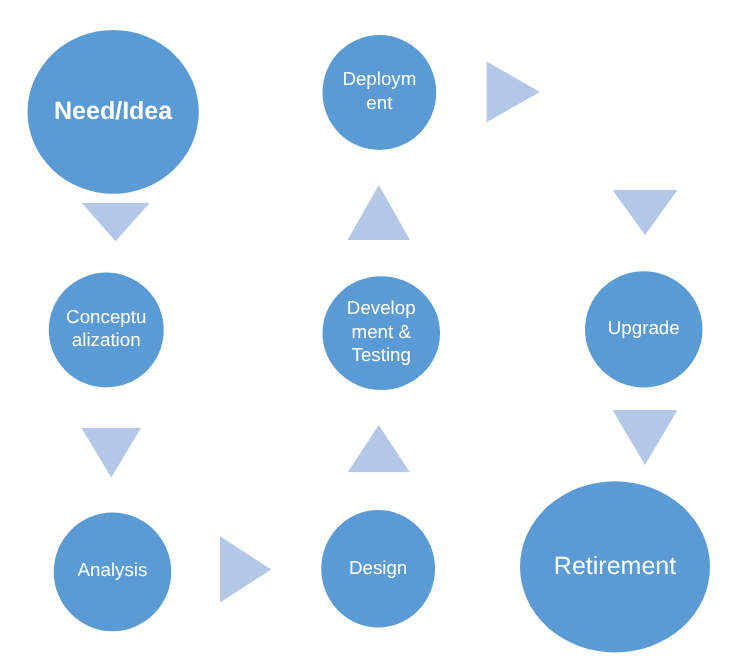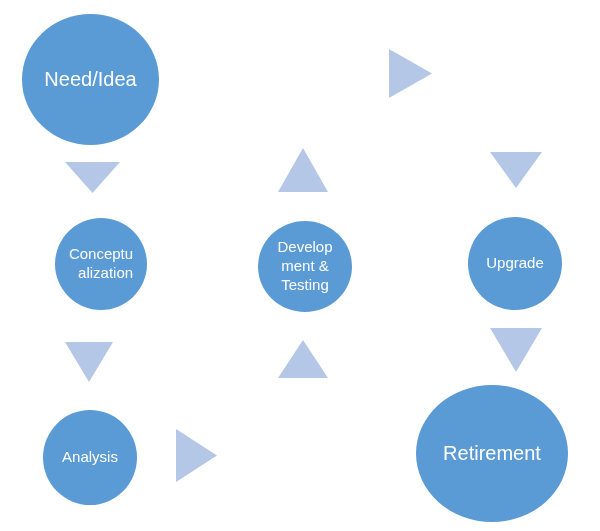--- a/index.html
+++ b/index.html
@@ -26,24 +26,24 @@
     align-items: center;
     justify-content: center;
     text-align: center;
     white-space: pre-line;
     line-height: 1.25;
   }
   .node--large { font-size: 20px; }
   .node--small { font-size: 15px; }
 
   
-  .node-need-idea          { left: 22px;  top: 14px;  width: 137px; height: 131px; }
+  .node-need-idea          { left: 22px;  top: 24px;  width: 137px; height: 131px; font-weight: bold; }
   .node-deployment         { left: 258px; top: 28px;  width: 91px;  height: 92px; }
   .node-support            { left: 468px; top: 28px;  width: 94px;  height: 90px; }
-  .node-conceptualization  { left: 55px;  top: 218px; width: 92px;  height: 92px; text-align: right; }
+  .node-conceptualization  { left: 39px;  top: 218px; width: 92px;  height: 92px; }
   .node-development-testing{ left: 258px; top: 221px; width: 94px;  height: 91px; }
   .node-upgrade            { left: 468px; top: 217px; width: 94px;  height: 93px; }
   .node-analysis           { left: 43px;  top: 410px; width: 94px;  height: 95px; }
   .node-design             { left: 257px; top: 408px; width: 91px;  height: 94px; }
   .node-retirement         { left: 416px; top: 385px; width: 152px; height: 137px; }
 
   .arrow {
     position: absolute;
     background: var(--arrow-fill);
   }
@@ -63,20 +63,24 @@
 </style>
 </head>
 <body>
 
 <div class="canvas">
 
   <div class="node node--large node-need-idea">
     <span>Need/Idea</span>
   </div>
 
+  <div class="node node--small node-deployment">
+    <span>Deploym
+ent</span>
+  </div>
 
 
   <div class="node node--small node-conceptualization">
     <span>Conceptu
 alization</span>
   </div>
 
   <div class="node node--small node-upgrade">
     <span>Upgrade</span>
   </div>
@@ -84,20 +88,23 @@
   <div class="node node--small node-development-testing">
     <span>Develop
 ment &amp;
 Testing</span>
   </div>
 
   <div class="node node--small node-analysis">
     <span>Analysis</span>
   </div>
 
+  <div class="node node--small node-design">
+    <span>Design</span>
+  </div>
 
   <div class="node node--large node-retirement">
     <span>Retirement</span>
   </div>
 
   <div class="arrow arrow--down  arrow-1"></div>
   <div class="arrow arrow--down  arrow-2"></div>
   <div class="arrow arrow--right arrow-3"></div>
   <div class="arrow arrow--up    arrow-4"></div>
   <div class="arrow arrow--up    arrow-5"></div>

